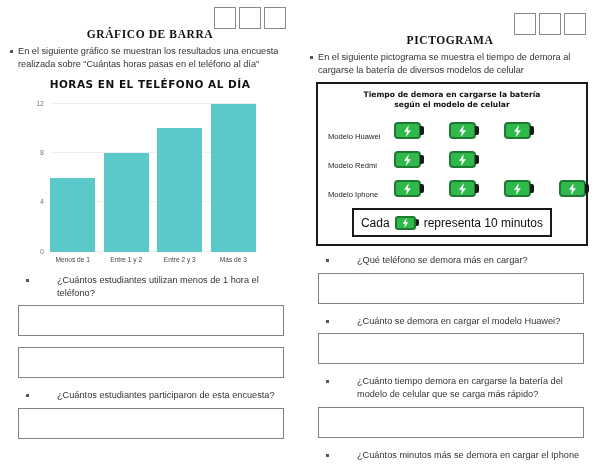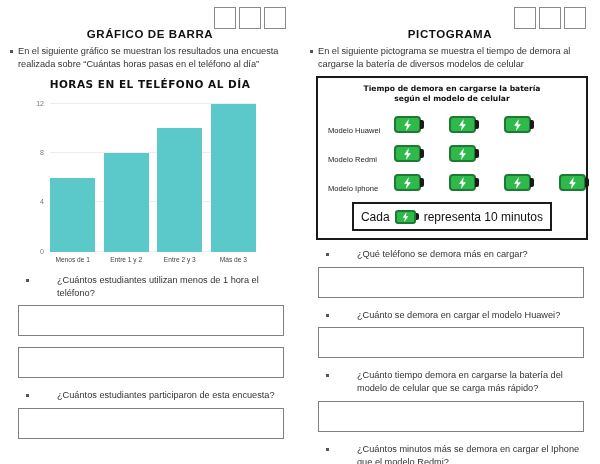--- a/index.html
+++ b/index.html
@@ -19,21 +19,21 @@
   .page {
     position: absolute;
     inset: 0;
     display: flex;
   }
   .col {
     position: relative;
     box-sizing: border-box;
   }
   .col-left  { width: 300px; padding: 0 8px; }
-  .col-right { width: 300px; padding: 0 8px; }
+  .col-right { width: 300px; padding: 6px 8px; }
 
   
   .boxrow {
     display: flex;
     gap: 3px;
     justify-content: flex-end;
     padding-top: 7px;
     padding-right: 6px;
     height: 24px;
     box-sizing: border-box;
@@ -42,21 +42,21 @@
     width: 22px;
     height: 22px;
     border: 1px solid #8a8a8a;
     background: #ffffff;
     box-sizing: border-box;
   }
 
   
   .section-title {
     text-align: center;
-    font-family: Liberation Sans, sans-serif;
+    font-family: Liberation Serif, serif;
     font-weight: bold;
     font-size: 11.5px;
     letter-spacing: 0.6px;
     margin: 4px 0 5px 0;
     color: #111111;
   }
 
   
   .bullet {
     display: flex;

